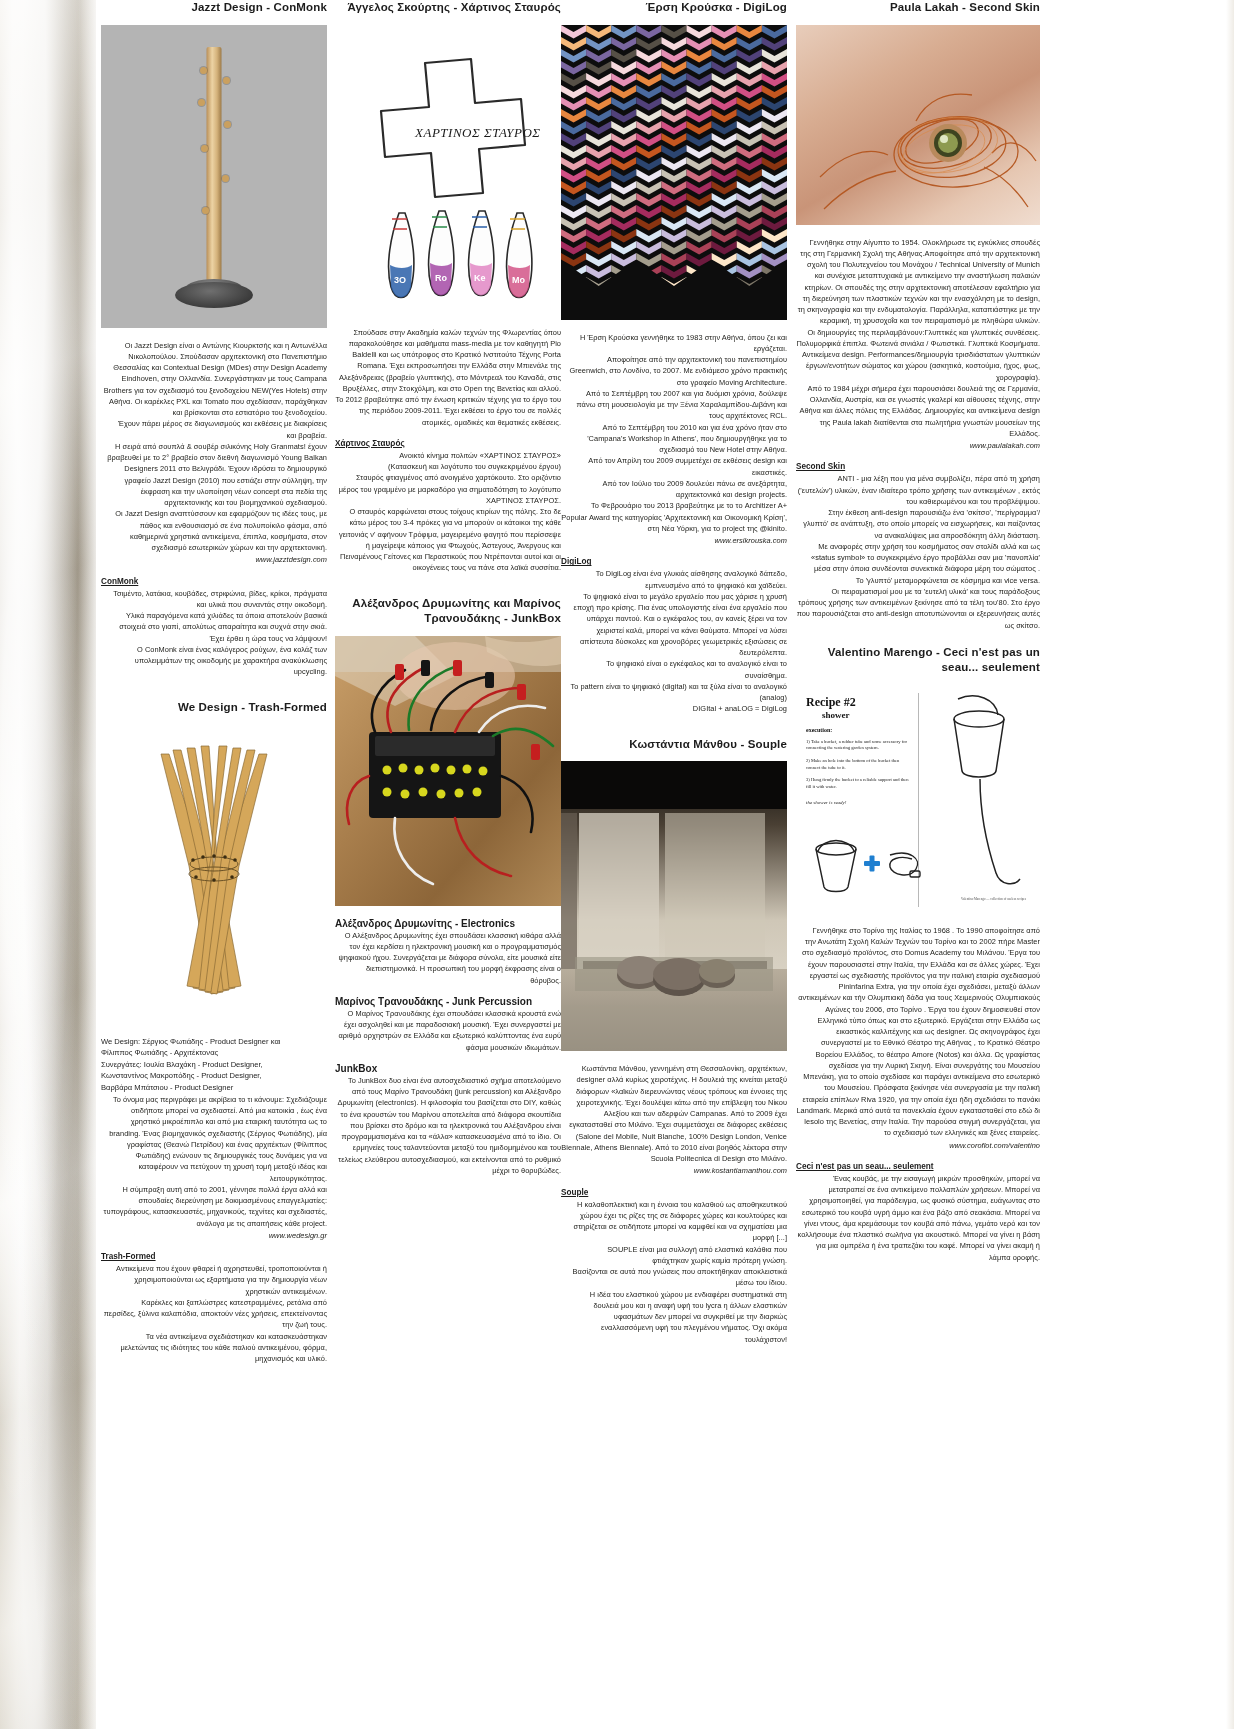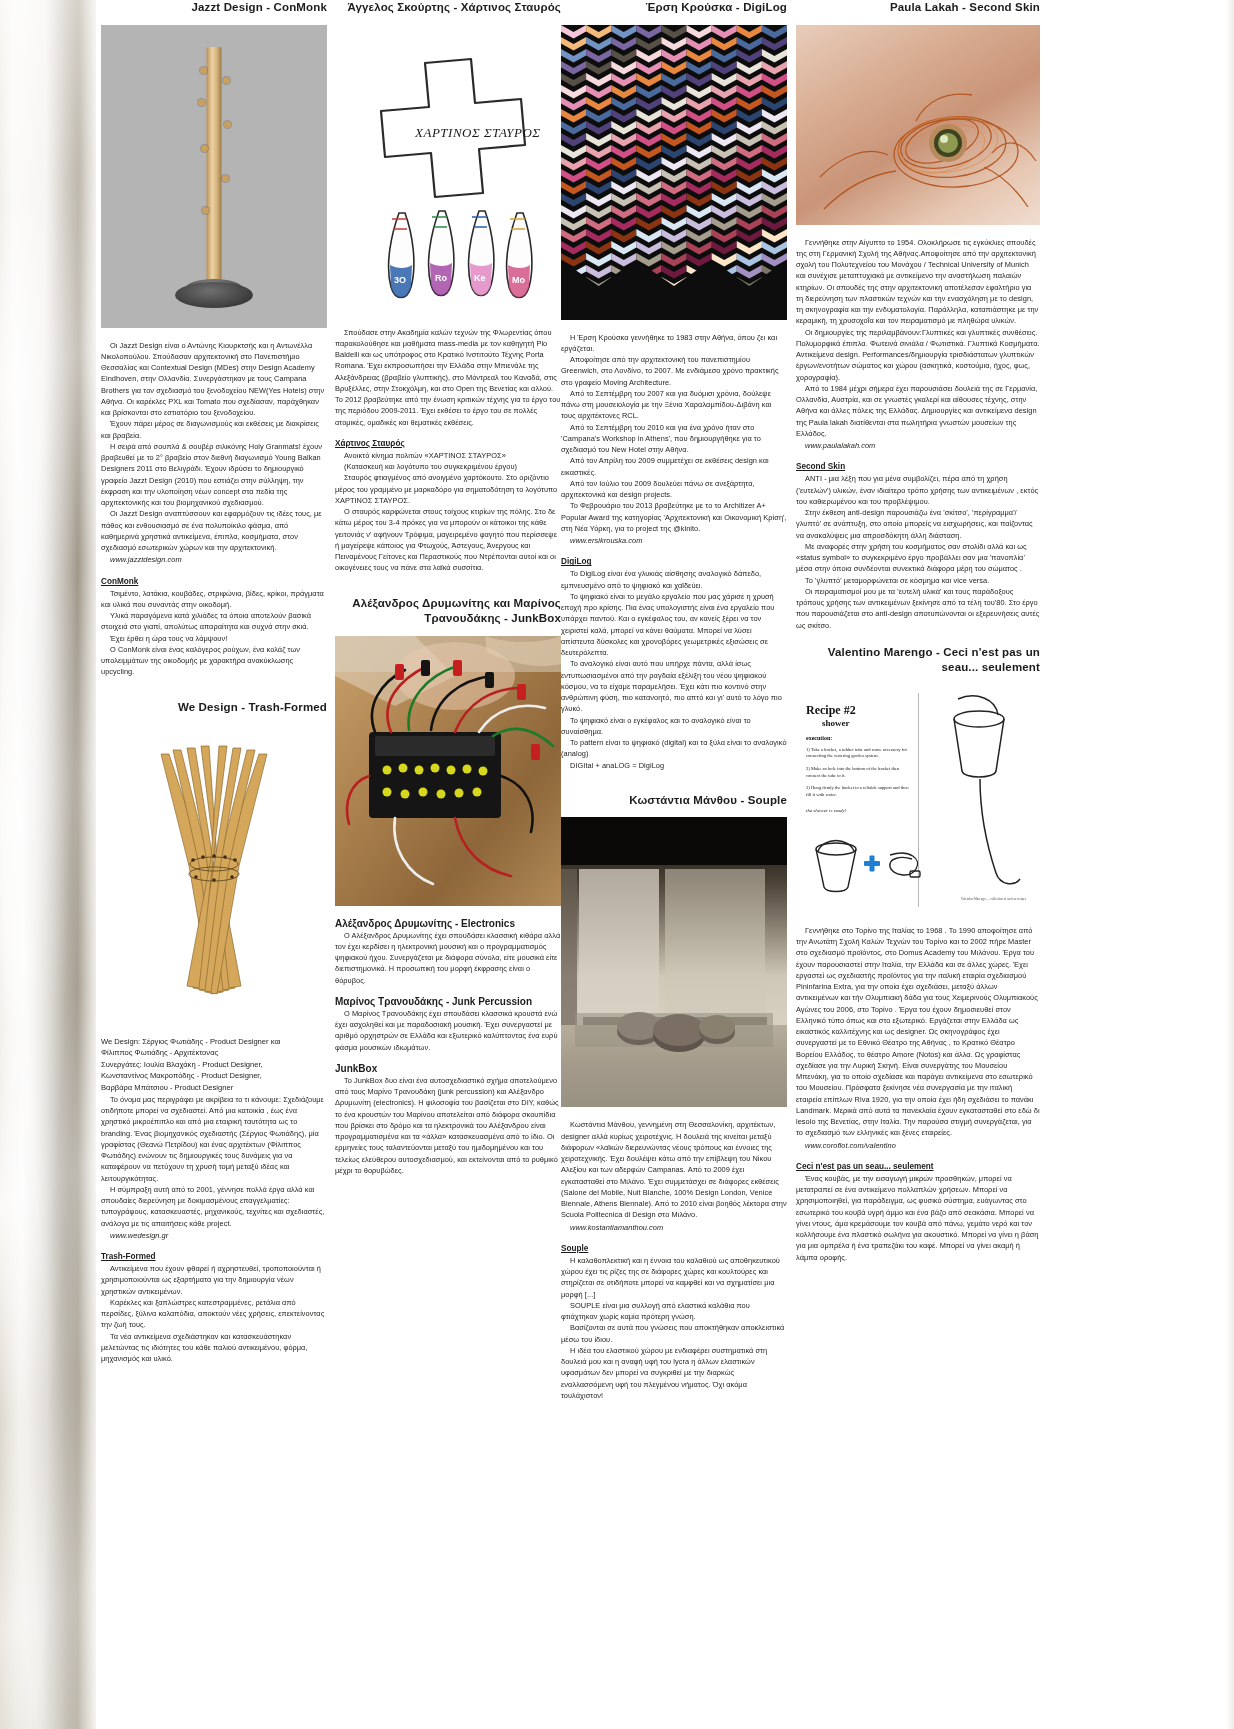--- a/index.html
+++ b/index.html
@@ -45,21 +45,21 @@
     font-size:11.5px;color:#1c1c1c;font-weight:400;
     letter-spacing:.15px;line-height:1.35;
   }
   .col h2.sec-title{margin:0 0 9px 0;font-weight:700;text-align:right;}
 
   .photo{
     width:100%;background:#b9b9b9;position:relative;overflow:hidden;
     margin-bottom:12px;
   }
   .body-txt{
-    font-size:7.4px;line-height:1.52;color:#23231f;text-align:left;
+    font-size:7.4px;line-height:1.52;color:#23231f;text-align:right;
     letter-spacing:.05px;
   }
   .body-txt p{margin:0 0 0 0;text-indent:9px;}
   .body-txt p.url{font-style:italic;text-indent:9px;margin-top:1px;}
   .sub-h{
     font-size:8.2px;font-weight:700;color:#1c1c1c;
     text-decoration:underline;margin:11px 0 2px 0;
   }
   .sub-h2{
     font-size:10px;font-weight:700;color:#1c1c1c;margin:10px 0 1px 0;
@@ -568,21 +568,20 @@
     <p>Από τον Απρίλη του 2009 συμμετέχει σε εκθέσεις design και εικαστικές.</p>
     <p>Από τον Ιούλιο του 2009 δουλεύει πάνω σε ανεξάρτητα, αρχιτεκτονικά και design projects.</p>
     <p>Το Φεβρουάριο του 2013 βραβεύτηκε με το το Architizer A+ Popular Award της κατηγορίας 'Αρχιτεκτονική και Οικονομική Κρίση', στη Νέα Υόρκη, για το project της @kinito.</p>
     <p class="url">www.ersikrouska.com</p>
   </div>
 
   <div class="sub-h">DigiLog</div>
   <div class="body-txt">
     <p>Το DigiLog είναι ένα γλυκιάς αίσθησης αναλογικό δάπεδο, εμπνευσμένο από το ψηφιακό και χαϊδεύει.</p>
     <p>Το ψηφιακό είναι το μεγάλο εργαλείο που μας χάρισε η χρυσή εποχή προ κρίσης. Πια ένας υπολογιστής είναι ένα εργαλείο που υπάρχει παντού. Και ο εγκέφαλος του, αν κανείς ξέρει να τον χειριστεί καλά, μπορεί να κάνει θαύματα. Μπορεί να λύσει απίστευτα δύσκολες και χρονοβόρες γεωμετρικές εξισώσεις σε δευτερόλεπτα.</p>
-    <p>Το αναλογικό είναι αυτό που υπήρχε πάντα, αλλά ίσως εντυπωσιασμένοι από την ραγδαία εξέλιξη του νέου ψηφιακού κόσμου, να το είχαμε παραμελήσει. Έχει κάτι πιο κοντινό στην ανθρώπινη φύση, πιο κατανοητό, πιο απτό και γι' αυτό το λόγο πιο γλυκό.</p>
     <p>Το ψηφιακό είναι ο εγκέφαλος και το αναλογικό είναι το συναίσθημα.</p>
     <p>Το pattern είναι το ψηφιακό (digital) και τα ξύλα είναι το αναλογικό (analog)</p>
     <p>DIGItal + anaLOG = DigiLog</p>
   </div>
 
   <div class="gap-l"></div>
   <h2 class="sec-title">Κωστάντια Μάνθου - Souple</h2>
 
   <div class="photo room">
     <svg width="226" height="290" viewBox="0 0 226 290">
@@ -677,21 +676,21 @@
     <p>Με αναφορές στην χρήση του κοσμήματος σαν στολίδι αλλά και ως «status symbol»  το συγκεκριμένο έργο  προβάλλει  σαν μια 'πανοπλία' μέσα στην όποια συνδέονται συνεκτικά διάφορα μέρη του σώματος .</p>
     <p>Το 'γλυπτό' μεταμορφώνεται σε κόσμημα και vice versa.</p>
     <p>Οι πειραματισμοί  μου με τα 'ευτελή υλικά' και τους παράδοξους τρόπους χρήσης των αντικειμένων  ξεκίνησε  από τα τέλη του'80. Στο έργο που παρουσιάζεται στο anti-design αποτυπώνονται οι εξερευνήσεις αυτές ως σκίτσο.</p>
   </div>
 
   <div class="gap-m"></div>
   <h2 class="sec-title">Valentino Marengo - Ceci n'est pas un seau... seulement</h2>
 
   <div class="photo recipe">
     <div class="vline"></div>
-    <div style="position:absolute;left:10px;top:18px;width:108px;">
+    <div style="position:absolute;left:10px;top:10px;width:108px;">
       <div class="rc-title">Recipe #2</div>
       <div class="rc-sub">shower</div>
       <div class="rc-lbl">execution:</div>
       <div class="rc-step">1) Take a bucket, a rubber tube and some accessory for connecting the watering garden system.</div>
       <div class="rc-step">2) Make an hole into the bottom  of the bucket then connect the tube to it.</div>
       <div class="rc-step">3) Hung firmly the bucket to a reliable support and then fill it with water.</div>
       <div class="rc-ready">the shower is ready!</div>
     </div>
 
     <svg style="position:absolute;left:6px;top:150px;" width="120" height="62" viewBox="0 0 120 62">

